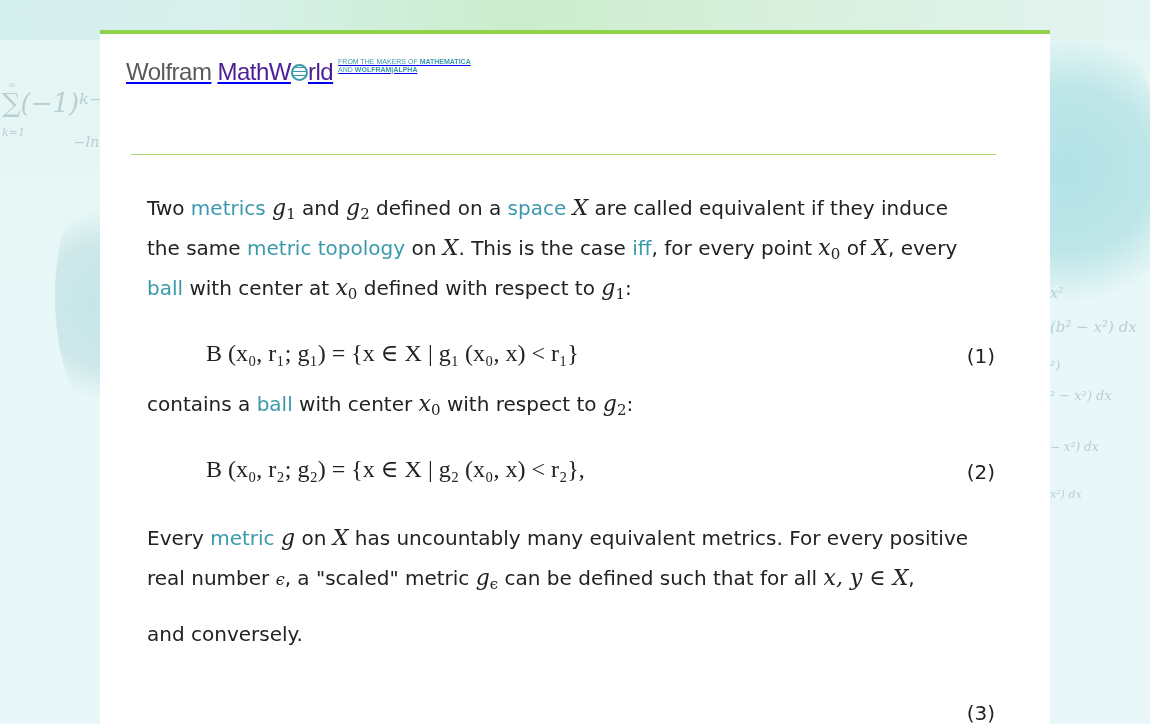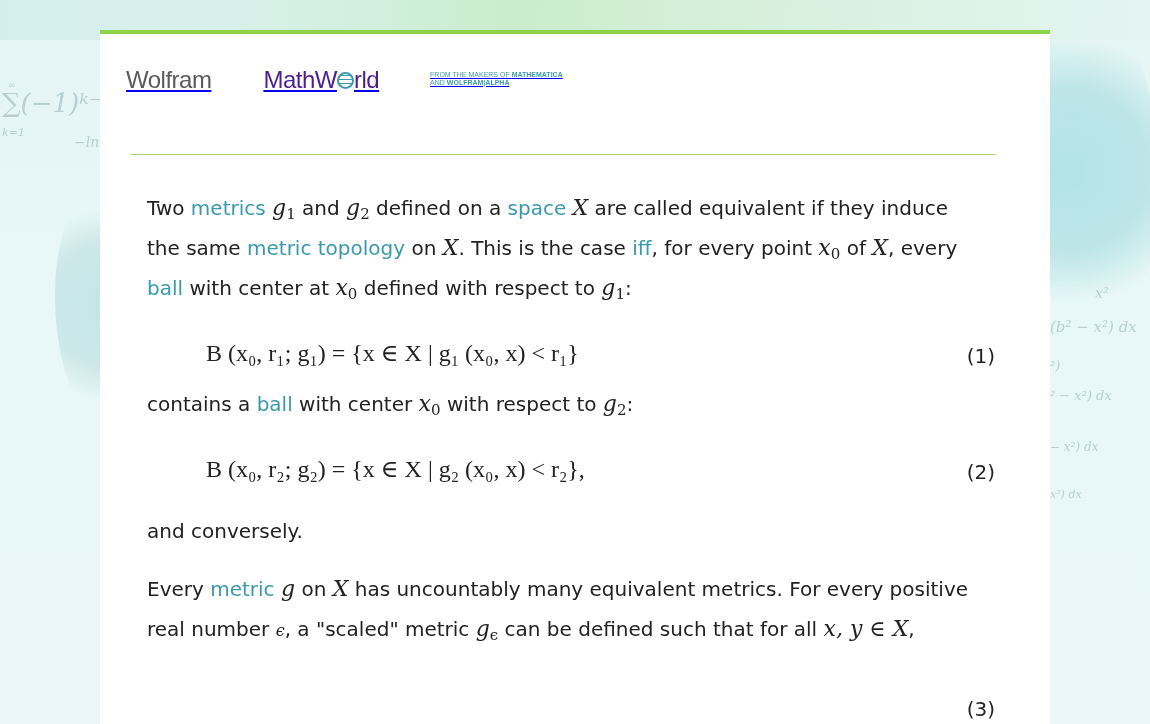--- a/index.html
+++ b/index.html
@@ -28,23 +28,22 @@
   .bg-formula {
     position:absolute; color:#b7cfd1; font-family:"DejaVu Serif", serif; font-style:italic;
     white-space:nowrap;
   }
   .card {
     position:absolute; left:100px; top:30px; width:950px; height:720px;
     background:#ffffff;
     border-top:4px solid #8fd34a;
   }
   .logo {
-    position:absolute; left:26px; top:32px; display:flex; align-items:center;
+    position:absolute; left:26px; top:24px; display:flex; align-items:flex-start;
     font-family:"Liberation Sans", sans-serif;
-    gap:46px;
   }
   .logo-wolfram { font-size:24px; color:#5a5a5a; letter-spacing:-0.5px; }
   .logo-mathworld { font-size:24px; color:#4c1d95; margin-left:6px; letter-spacing:-0.5px; }
   .logo-tag {
     margin-left:5px; font-size:7px; line-height:8px; color:#3a99ad; margin-bottom:3px;
     font-family:"Liberation Sans", sans-serif;
   }
   .logo-tag b { font-weight:bold; }
   .page-title {
     position:absolute; left:31px; top:56px; margin:0;
@@ -84,21 +83,21 @@
 <div class="bg-top"></div>
 <div class="bg-shape-left"></div>
 <div class="bg-shape-right"></div>
 
 <div class="bg-formula" style="left:2px;top:88px;font-size:26px;">
   <span>∑(−1)ᵏ⁻¹</span>
 </div>
 <div class="bg-formula" style="left:8px;top:80px;font-size:9px;">∞</div>
 <div class="bg-formula" style="left:2px;top:126px;font-size:11px;">k=1</div>
 <div class="bg-formula" style="left:74px;top:134px;font-size:14px;">−ln</div>
-<div class="bg-formula" style="left:1050px;top:285px;font-size:14px;padding-left:45px;">x²</div>
+<div class="bg-formula" style="left:1050px;top:285px;font-size:14px;">x²</div>
 <div class="bg-formula" style="left:1050px;top:318px;font-size:15px;">(b² − x²)  dx</div>
 <div class="bg-formula" style="left:1050px;top:358px;font-size:13px;">²)</div>
 <div class="bg-formula" style="left:1050px;top:388px;font-size:13px;">² − x²)  dx</div>
 <div class="bg-formula" style="left:1050px;top:440px;font-size:12px;">− x²)  dx</div>
 <div class="bg-formula" style="left:1050px;top:488px;font-size:11px;">x²)  dx</div>
 
 <div class="card">
 
   <a class="logo" href="#">
     <span class="logo-wolfram">Wolfram</span>
@@ -126,25 +125,25 @@
 
     <p style="margin-top:0px;">
       <span>contains a </span><a class="lnk" href="#">ball</a><span> with center </span><span class="m"><span>x</span><sub>0</sub></span><span> with respect to </span><span class="m"><span>g</span><sub>2</sub></span><span>:</span>
     </p>
 
     <div class="eq" style="margin-top:6px;">
       <span class="expr">B (x₀, r₂; g₂) = {x ∈ X | g₂ (x₀, x) &lt; r₂},</span>
       <span class="num">(2)</span>
     </div>
 
-    <p style="margin-top:12px;">and conversely.</p>
-
     <p style="margin-top:18px;">
       <span>Every </span><a class="lnk" href="#">metric</a>
       <span class="m">g</span><span> on </span><span class="m">X</span><span> has uncountably many equivalent metrics. For every positive real number </span><span class="m" style="font-size:16px;">ϵ</span><span>, a "scaled" metric </span><span class="m"><span>g</span><sub>ϵ</sub></span><span> can be defined such that for all </span><span class="m">x, y ∈ X</span><span>,</span>
     </p>
+
+    <p style="margin-top:12px;">and conversely.</p>
 
     <div class="eq" style="margin-top:8px;height:80px;">
       <span class="num" style="top:24px;">(3)</span>
     </div>
 
   </div>
 </div>
 
 </body></html>

